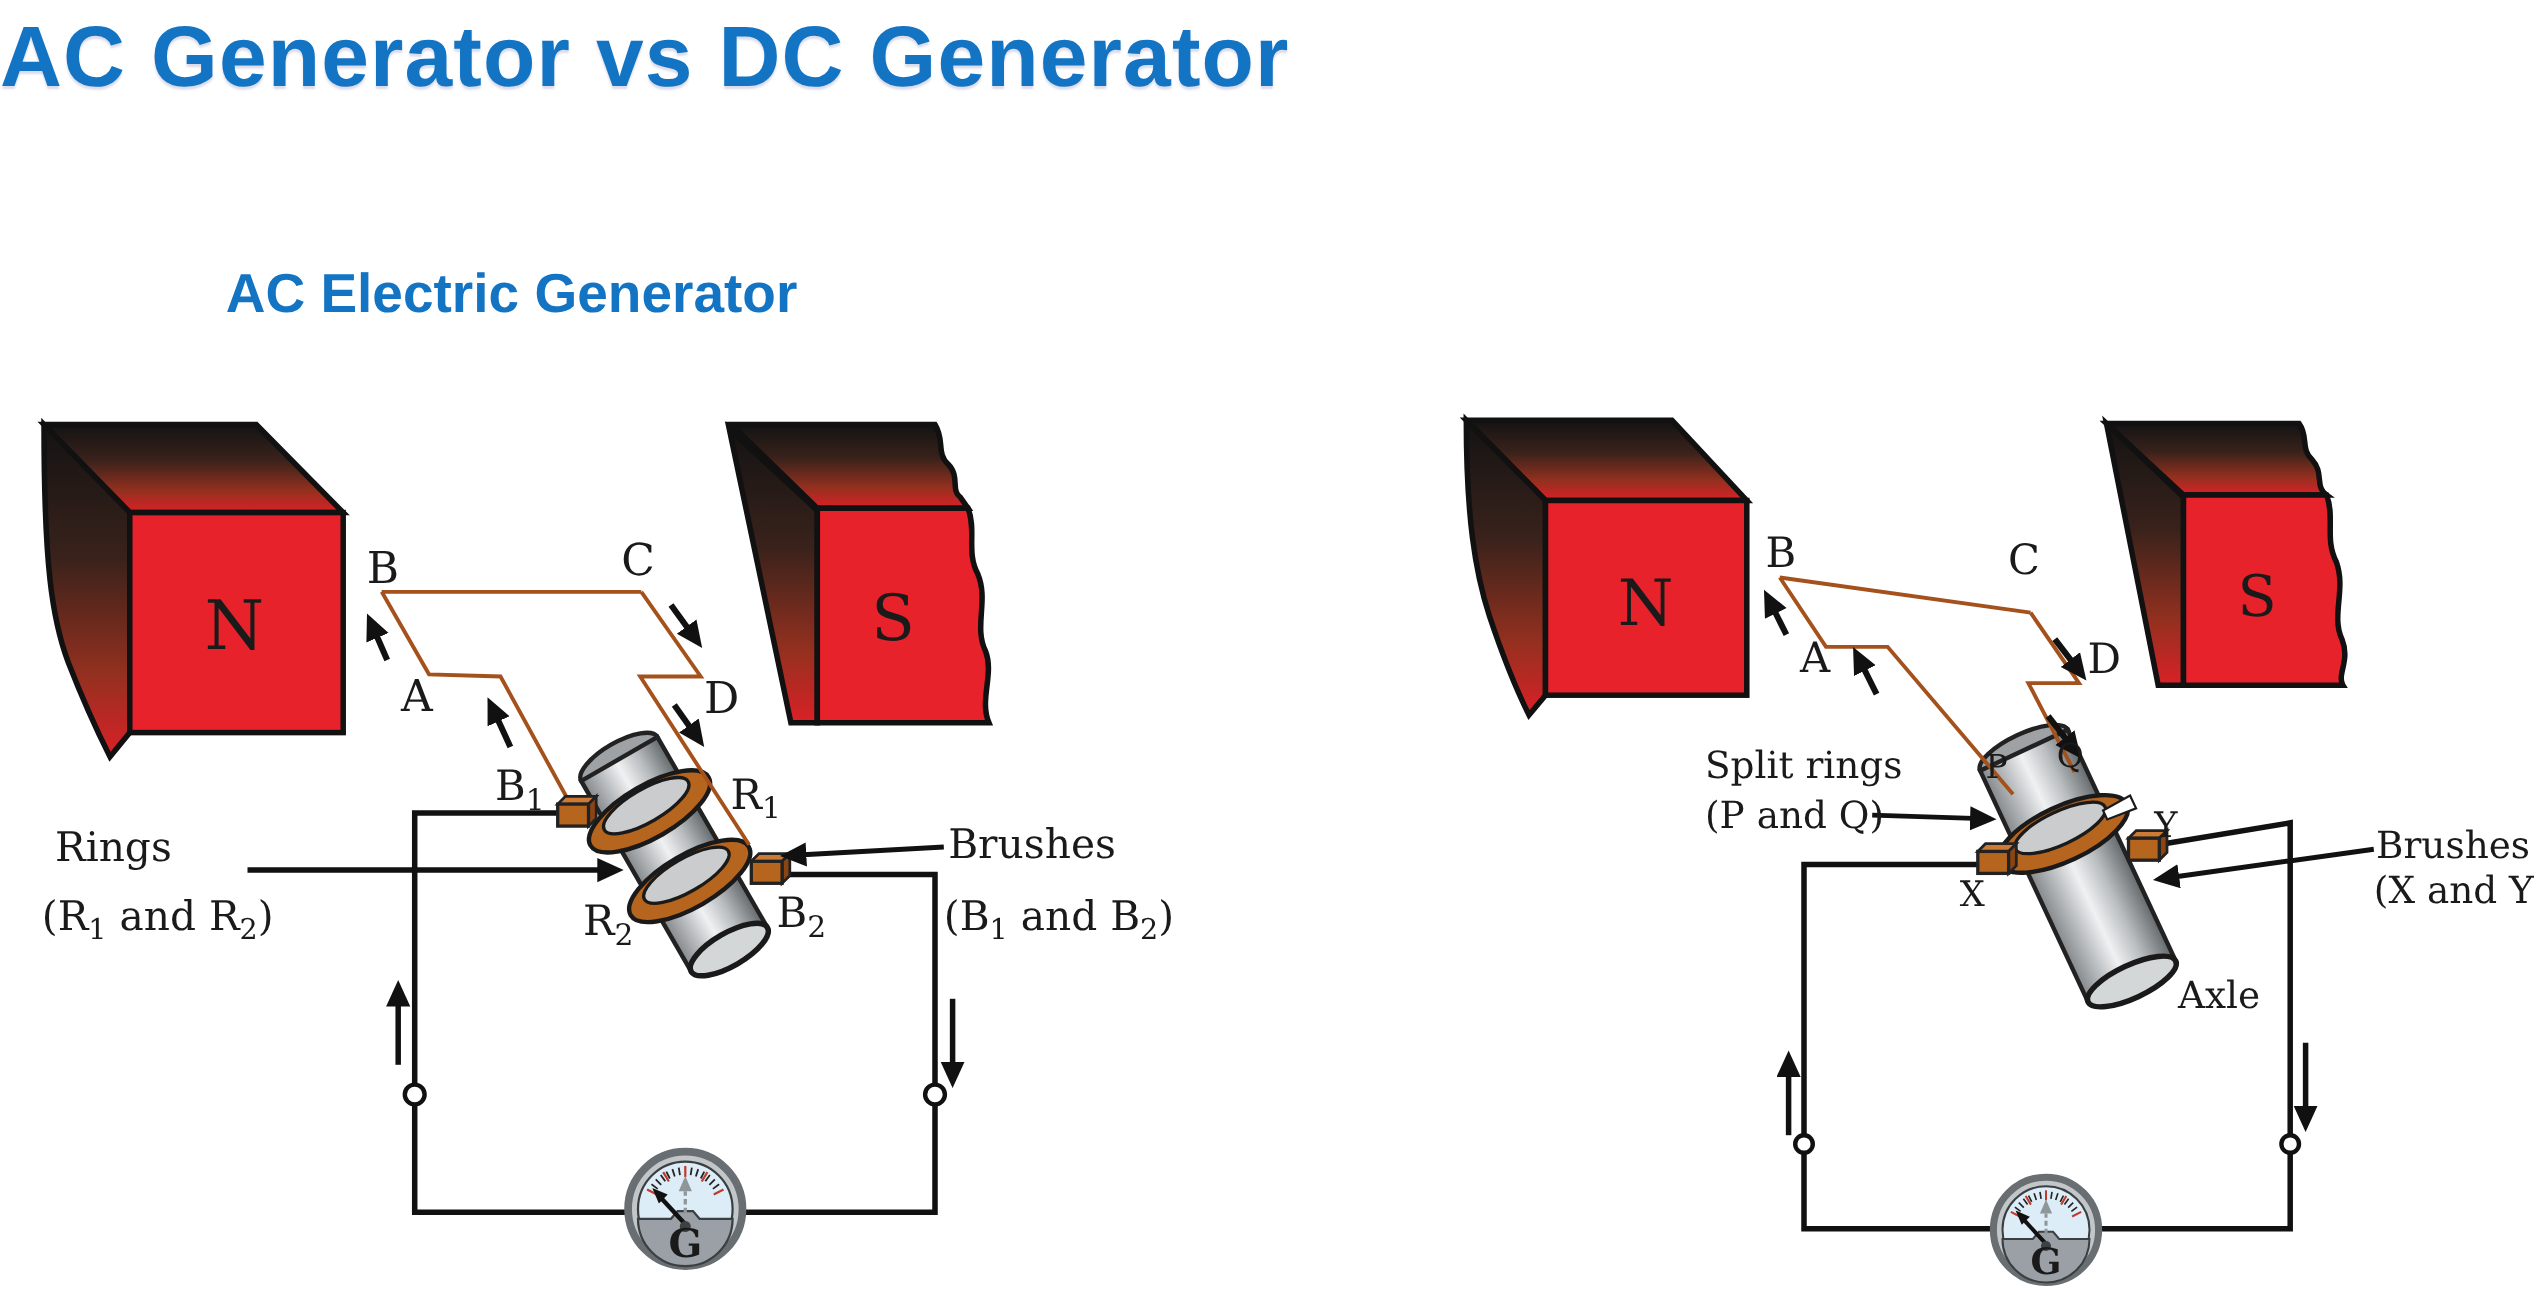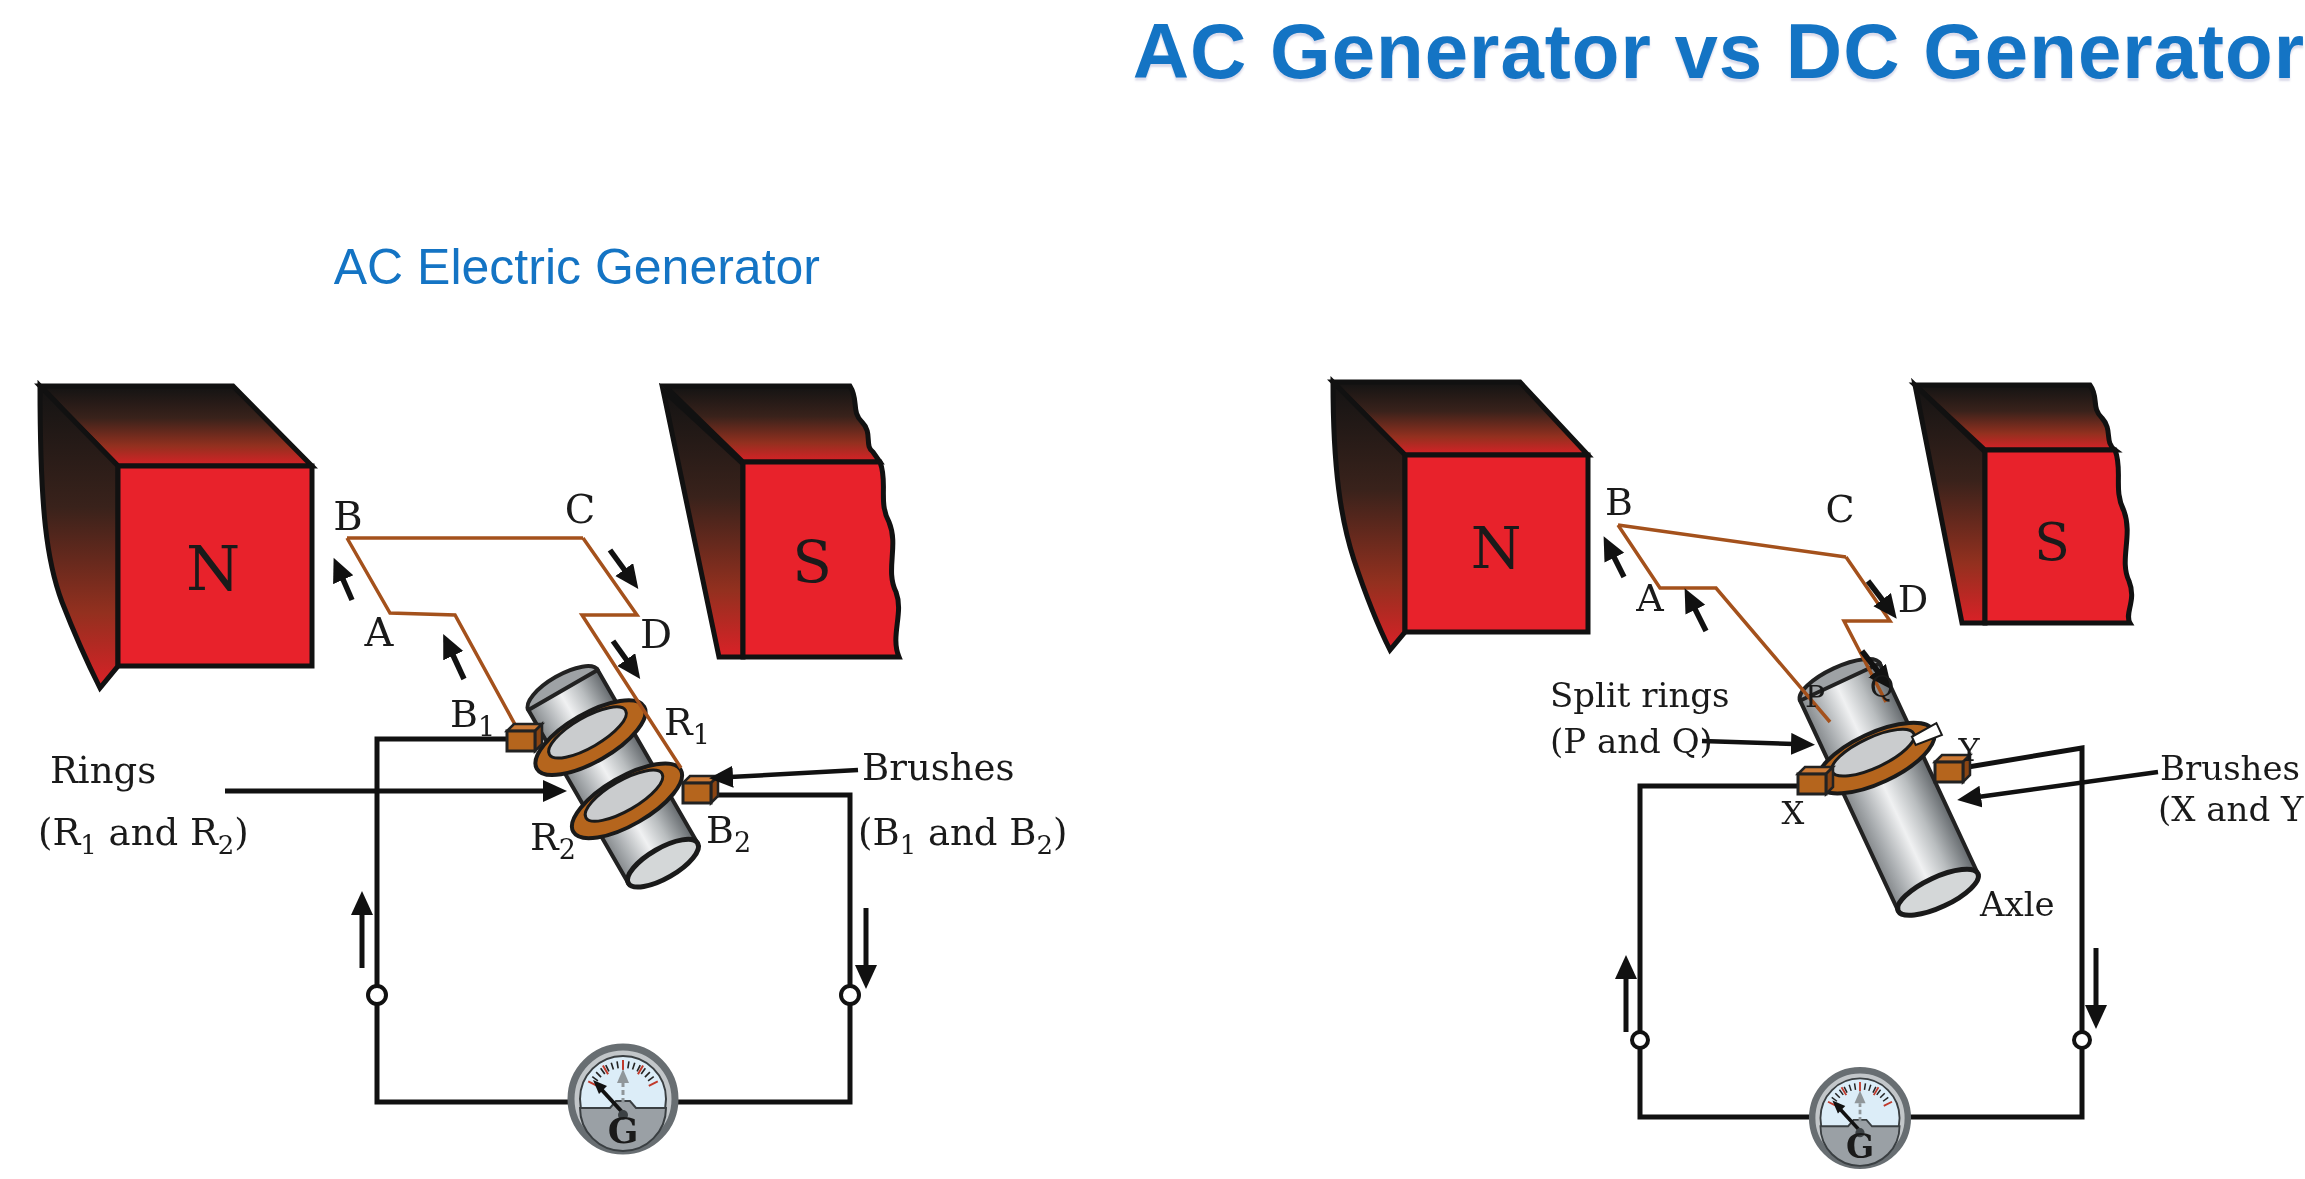--- a/index.html
+++ b/index.html
@@ -1,21 +1,21 @@
 <!DOCTYPE html>
 <html><head>
 <meta charset="utf-8">
 <style>
   html,body{margin:0;padding:0;background:#ffffff;}
   #canvas{position:relative;width:2305px;height:1179px;background:#ffffff;overflow:hidden;
           font-family:"Liberation Sans", sans-serif;}
-  .main-title{position:absolute;left:0;top:6px;width:2305px;text-align:right;
+  .main-title{position:absolute;left:0;top:6px;width:2305px;text-align:left;
               font-size:78px;font-weight:bold;color:#1474c4;letter-spacing:1px;
               text-shadow:0 3px 2px rgba(110,110,170,0.25);}
-  .sub-title{position:absolute;font-weight:normal;color:#1474c4;text-align:right;}
+  .sub-title{position:absolute;font-weight:bold;color:#1474c4;text-align:center;}
   #ac-heading{left:110px;top:238px;width:710px;font-size:50px;}
   #dc-heading{left:1465px;top:258px;width:700px;font-size:48px;}
   svg{position:absolute;left:0;top:0;}
   text{font-family:"DejaVu Serif","Liberation Serif",serif;fill:#1a1a1a;}
 </style>
 </head>
 <body>
 
 <div id="canvas">
 

